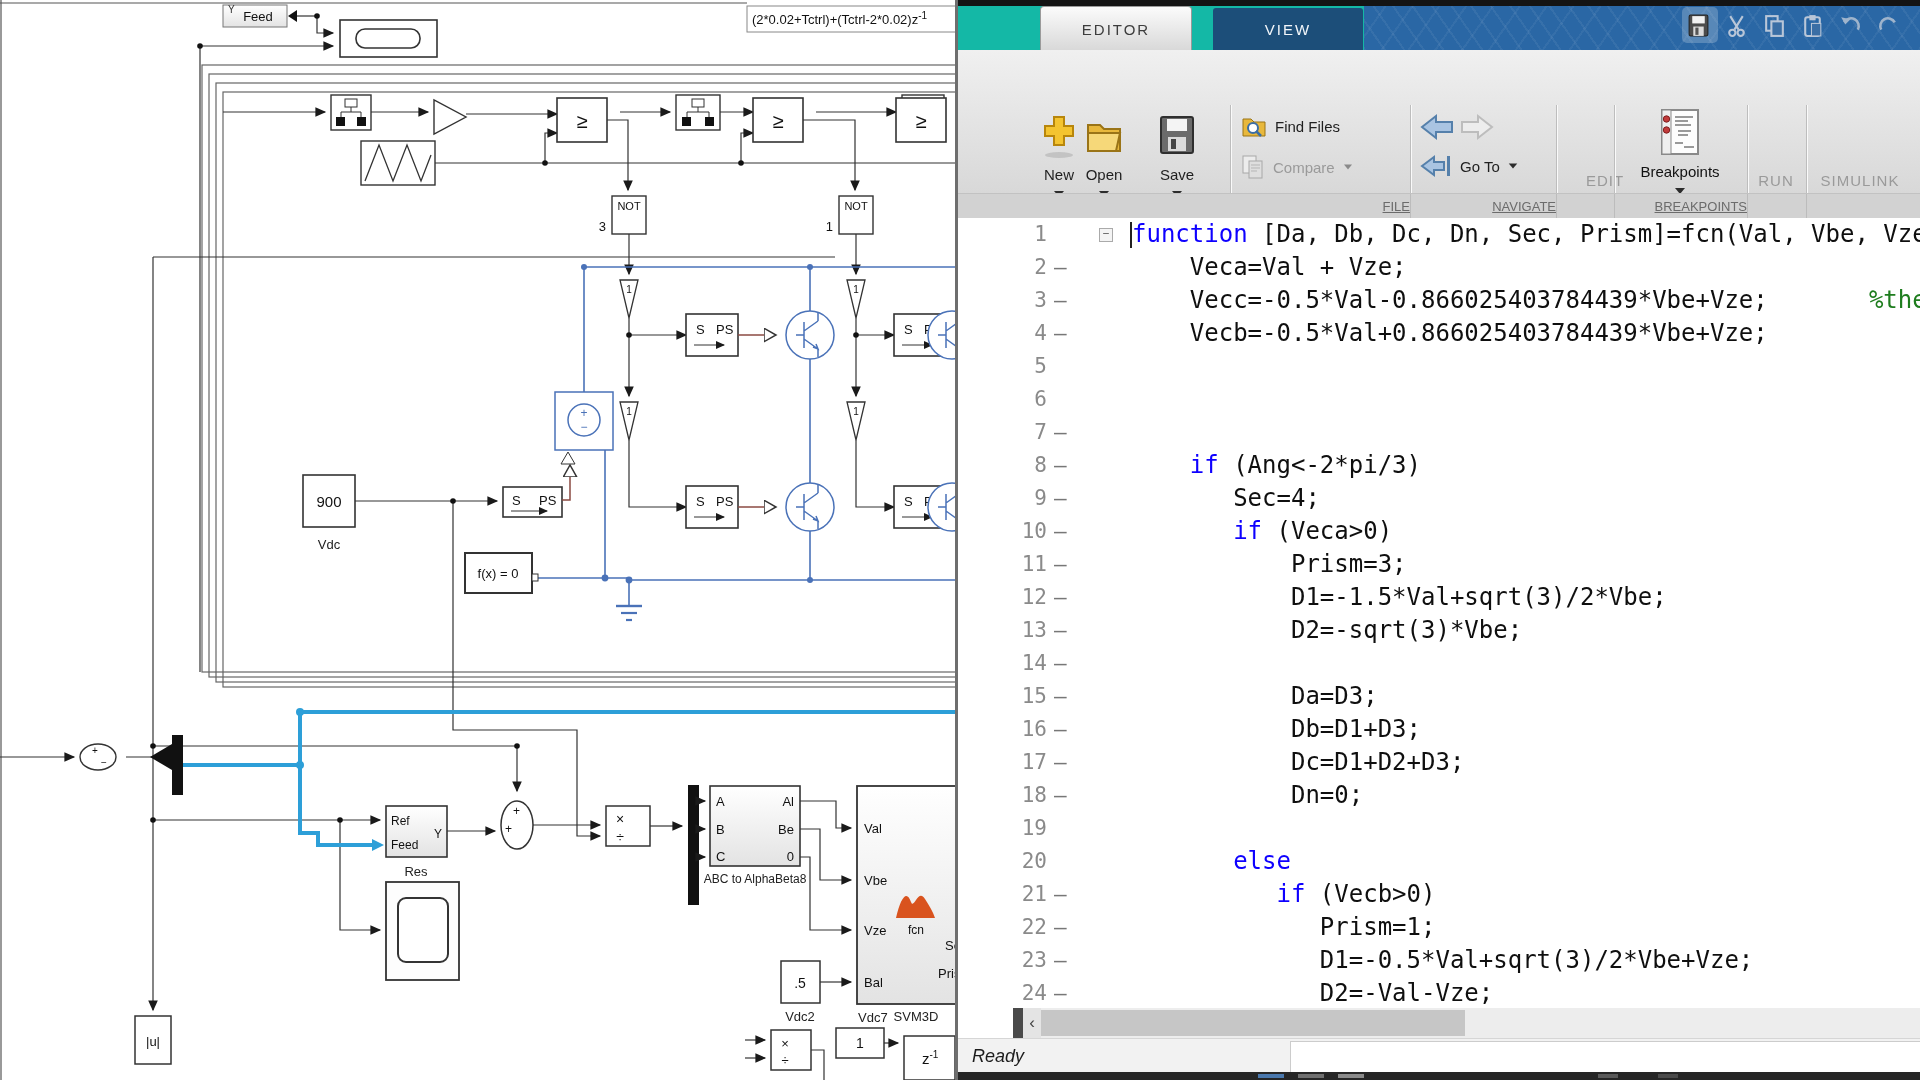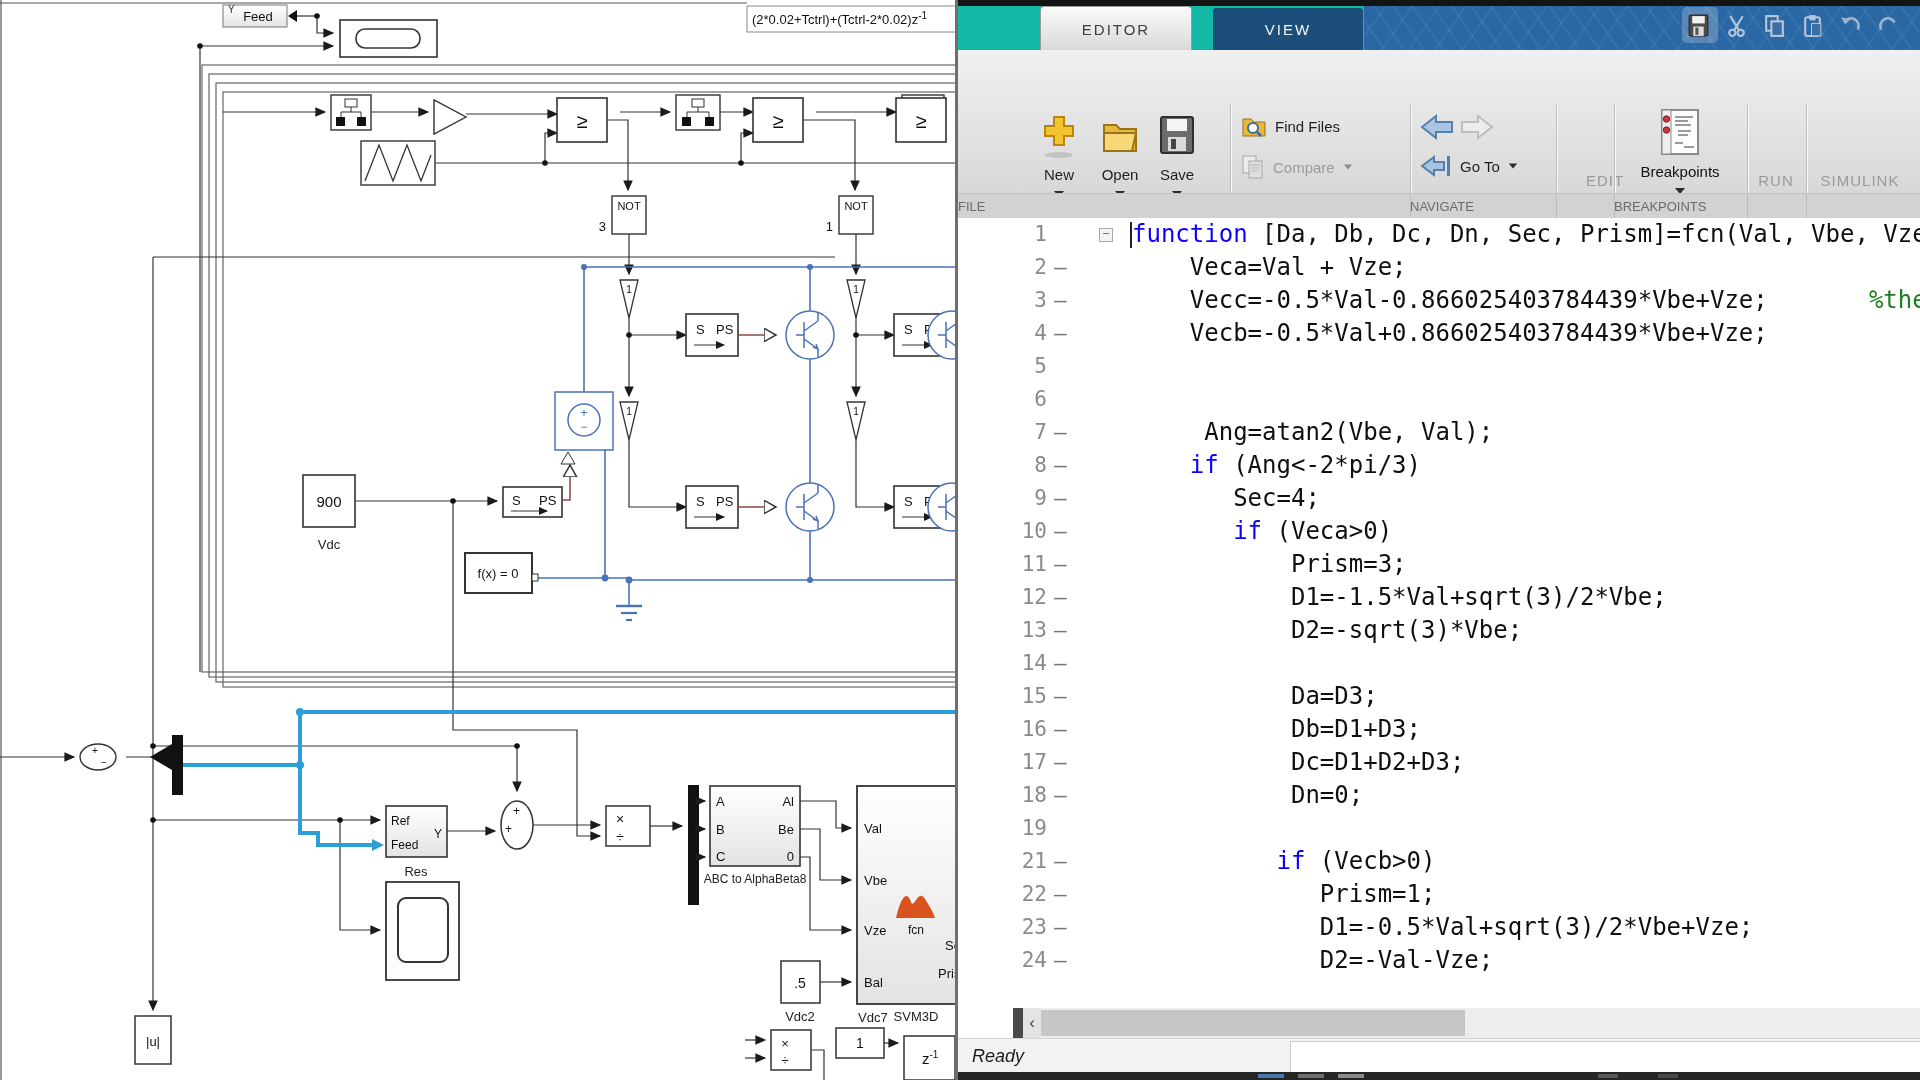--- a/index.html
+++ b/index.html
@@ -30,21 +30,21 @@
   .bigbtn .lbl{margin-top:2px;}
   .caret{display:inline-block;width:0;height:0;border-left:5px solid transparent;border-right:5px solid transparent;border-top:6px solid #2c2c2c;}
   .bigbtn .caret{margin-top:8px;}
   .rowbtn{position:absolute;height:28px;display:flex;align-items:center;gap:8px;font-size:15px;color:#1f1f1f;}
   .rowbtn.dis{color:#9a9a9a;}
   .grpbtn{position:absolute;text-align:center;font-size:15px;color:#9a9a9a;letter-spacing:1px;}
   .grpbtn.en{color:#111;letter-spacing:0;}
   .bigcaret{display:inline-block;width:0;height:0;border-left:10px solid transparent;border-right:10px solid transparent;border-top:10px solid #2c2c2c;}
   .strip{position:absolute;left:0;top:193px;width:962px;height:25px;background:#d2d2d2;border-top:1px solid #c2c2c2;
     font-size:13px;color:#6b6b6b;}
-  .strip .seg{position:absolute;top:0;height:25px;display:flex;align-items:center;justify-content:flex-start;border-right:1px solid #bcbcbc;}
+  .strip .seg{position:absolute;top:0;height:25px;display:flex;align-items:center;justify-content:flex-end;border-right:1px solid #bcbcbc;text-decoration:underline;}
   
   #code{position:absolute;left:0;top:218px;width:962px;height:790px;background:#fff;overflow:hidden;
     font-family:"DejaVu Sans Mono","Liberation Mono",monospace;}
   .code-row{position:relative;height:33px;line-height:33px;white-space:pre;}
   .code-row .num{position:absolute;left:0;top:0;width:89px;text-align:right;font-size:21px;color:#8a8a8a;}
   .code-row .dash{position:absolute;left:96px;top:0;font-size:21px;color:#777;}
   .code-row .fold{position:absolute;left:141px;top:10px;width:12px;height:12px;border:1px solid #aaa;background:#f4f4f4;
     font-size:11px;line-height:10px;text-align:center;color:#666;}
   .code-row .cursor{position:absolute;left:172px;top:4px;width:2px;height:26px;background:#222;}
   .code-text{position:absolute;left:174px;top:0;font-size:24px;color:#0f0f0f;}
@@ -497,21 +497,21 @@
   <div class="toolbar">
 
     <div class="bigbtn" style="left:73px;">
       <svg class="ic" viewBox="0 0 40 48">
         <path d="M15,6 h10 v9 h9 v10 h-9 v9 h-10 v-9 h-9 v-10 h9 z" fill="#f4c430" stroke="#b8860b" stroke-width="2"></path>
         <ellipse cx="20" cy="44" rx="14" ry="3" fill="rgba(0,0,0,.12)"></ellipse>
       </svg>
       <div class="lbl">New</div>
       <span class="caret"></span>
     </div>
-    <div class="bigbtn" style="left:134px;">
+    <div class="bigbtn" style="left:118px;">
       <svg class="ic" viewBox="0 0 40 48">
         <path d="M4,14 h12 l4,4 h16 v22 h-32 z" fill="#e8b83c" stroke="#9a7417" stroke-width="2"></path>
         <path d="M4,22 h32 l-4,18 h-28 z" fill="#f6d879" stroke="#9a7417" stroke-width="2"></path>
       </svg>
       <div class="lbl">Open</div>
       <span class="caret"></span>
     </div>
     <div class="bigbtn" style="left:191px;">
       <svg class="ic" viewBox="0 0 40 48">
         <rect x="4" y="6" width="32" height="36" rx="2" fill="#6b6b6b" stroke="#2f2f2f" stroke-width="2"></rect>
@@ -623,33 +623,34 @@
   </div>
 
   <div class="foldline"></div>
   <div id="code">
         <div class="code-row"><span class="num">1</span><span class="fold">−</span><span class="cursor"></span><span class="code-text"><span class="kw">function</span> [Da, Db, Dc, Dn, Sec, Prism]=fcn(Val, Vbe, Vze)</span></div>
         <div class="code-row"><span class="num">2</span><span class="dash">–</span><span class="code-text">    Veca=Val + Vze;</span></div>
         <div class="code-row"><span class="num">3</span><span class="dash">–</span><span class="code-text">    Vecc=-0.5*Val-0.866025403784439*Vbe+Vze;       <span class="cm">%the</span></span></div>
         <div class="code-row"><span class="num">4</span><span class="dash">–</span><span class="code-text">    Vecb=-0.5*Val+0.866025403784439*Vbe+Vze;</span></div>
         <div class="code-row"><span class="num">5</span><span class="code-text"></span></div>
         <div class="code-row"><span class="num">6</span><span class="code-text"></span></div>
-        <div class="code-row"><span class="num">7</span><span class="dash">–</span><span class="code-text">     Ang=atan2(Vbe, Val);</span></div>
+        <div class="code-row"><span class="num">7</span><span class="dash">–</span></div>
         <div class="code-row"><span class="num">8</span><span class="dash">–</span><span class="code-text">    <span class="kw">if</span> (Ang&lt;-2*pi/3)</span></div>
         <div class="code-row"><span class="num">9</span><span class="dash">–</span><span class="code-text">       Sec=4;</span></div>
         <div class="code-row"><span class="num">10</span><span class="dash">–</span><span class="code-text">       <span class="kw">if</span> (Veca&gt;0)</span></div>
         <div class="code-row"><span class="num">11</span><span class="dash">–</span><span class="code-text">           Prism=3;</span></div>
         <div class="code-row"><span class="num">12</span><span class="dash">–</span><span class="code-text">           D1=-1.5*Val+sqrt(3)/2*Vbe;</span></div>
         <div class="code-row"><span class="num">13</span><span class="dash">–</span><span class="code-text">           D2=-sqrt(3)*Vbe;</span></div>
         <div class="code-row"><span class="num">14</span><span class="dash">–</span></div>
         <div class="code-row"><span class="num">15</span><span class="dash">–</span><span class="code-text">           Da=D3;</span></div>
         <div class="code-row"><span class="num">16</span><span class="dash">–</span><span class="code-text">           Db=D1+D3;</span></div>
         <div class="code-row"><span class="num">17</span><span class="dash">–</span><span class="code-text">           Dc=D1+D2+D3;</span></div>
         <div class="code-row"><span class="num">18</span><span class="dash">–</span><span class="code-text">           Dn=0;</span></div>
         <div class="code-row"><span class="num">19</span><span class="code-text"></span></div>
+        <div class="code-row"><span class="num">20</span><span class="code-text">       <span class="kw">else</span></span></div>
         <div class="code-row"><span class="num">21</span><span class="dash">–</span><span class="code-text">          <span class="kw">if</span> (Vecb&gt;0)</span></div>
         <div class="code-row"><span class="num">22</span><span class="dash">–</span><span class="code-text">             Prism=1;</span></div>
         <div class="code-row"><span class="num">23</span><span class="dash">–</span><span class="code-text">             D1=-0.5*Val+sqrt(3)/2*Vbe+Vze;</span></div>
         <div class="code-row"><span class="num">24</span><span class="dash">–</span><span class="code-text">             D2=-Val-Vze;</span></div>
       </div>
 
   <div class="hscroll">
     <div class="corner"></div>
     <div class="larr">‹</div>
     <div class="thumb"></div>

